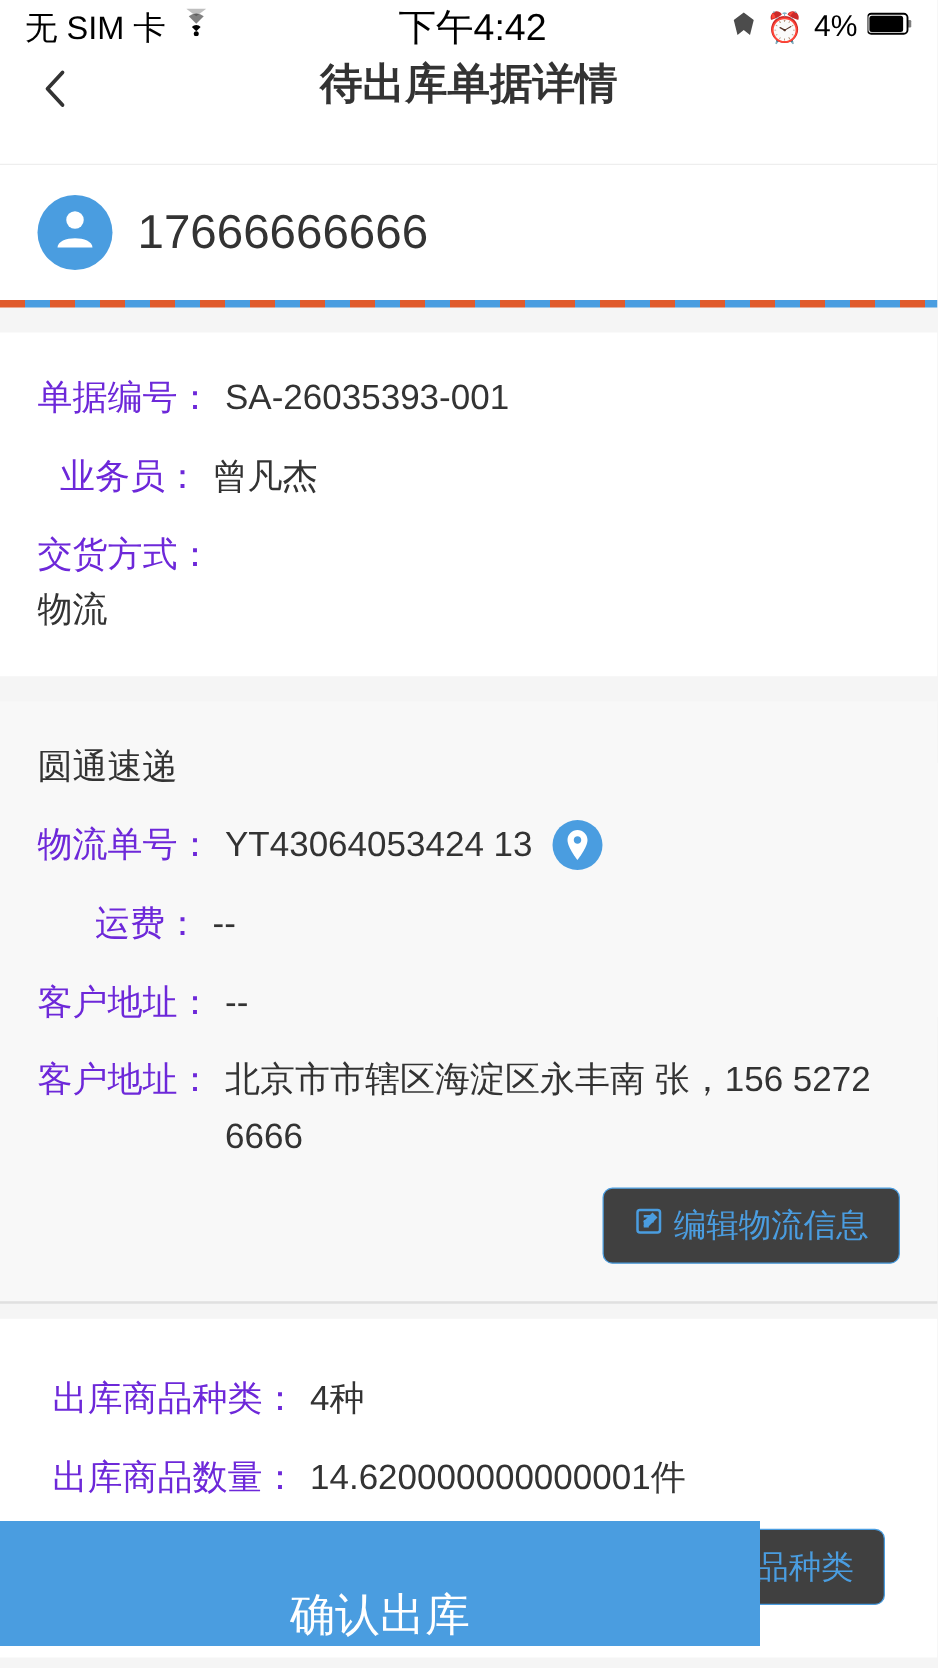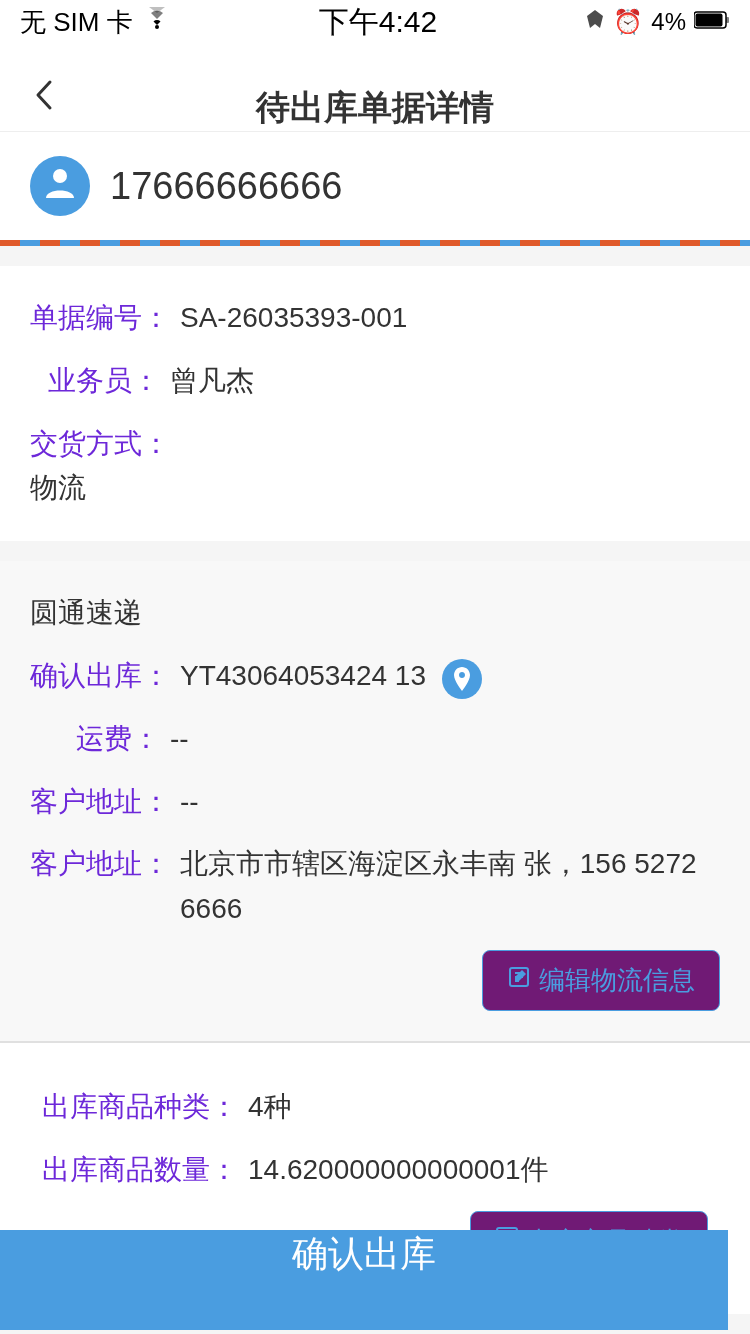--- a/index.html
+++ b/index.html
@@ -26,21 +26,21 @@
     }
     .status-left { display: flex; align-items: flex-start; gap: 10px; }
     .status-center { font-size: 30px; font-weight: 500; }
     .status-right { display: flex; align-items: center; gap: 8px; font-size: 24px; }
 
     
     .nav-bar {
       background: #fff;
       height: 88px;
       display: flex;
-      align-items: flex-end;
+      align-items: flex-start;
       justify-content: center;
       position: relative;
       border-bottom: 1px solid #eee;
     }
     .nav-back {
       position: absolute;
       left: 24px;
       font-size: 36px;
       color: #333;
       cursor: pointer;
@@ -124,21 +124,21 @@
     
     .logistics-card {
       background: #f8f8f8;
       border-radius: 10px;
       margin: 20px 0;
       padding: 30px;
     }
 
     .tracking-row {
       display: flex;
-      align-items: flex-end;
+      align-items: center;
       gap: 16px;
     }
     .tracking-number {
       color: #333;
       font-size: 28px;
     }
     .location-icon {
       width: 40px;
       height: 40px;
       background: #4a9de0;
@@ -154,63 +154,63 @@
 
     
     .edit-logistics-btn {
       display: flex;
       justify-content: flex-end;
       margin-top: 10px;
     }
     .btn-outline {
       border: 1.5px solid #4a9de0;
       color: #4a9de0;
-      background: #701a75;
+      background: #404040;
       border-radius: 8px;
       padding: 12px 24px;
       font-size: 26px;
       display: flex;
       align-items: center;
       gap: 8px;
       cursor: pointer;
     }
     .btn-edit-icon {
       font-size: 24px;
     }
 
     
     .goods-section {
       background: #fff;
-      margin: 0 0 20px 0;
+      margin: 12px 0 20px 0;
       padding: 42px;
     }
 
     
     .view-details-btn {
       display: flex;
       justify-content: flex-end;
       margin-top: 10px;
     }
 
     
     .bottom-space {
       flex: 1;
       min-height: 200px;
       background: #f5f5f5;
     }
 
     
     .confirm-bar {
       position: fixed;
-      bottom: 4px;
-      width: 728px;
+      bottom: 17px;
+      width: 608px;
       background: #4a9de0;
       height: 100px;
       display: flex;
-      align-items: flex-start;
+      align-items: flex-end;
       justify-content: center;
       cursor: pointer;
     }
     .confirm-text {
       color: #fff;
       font-size: 36px;
       font-weight: 500;
     }
 
     .page-content {
@@ -289,21 +289,21 @@
       <span class="info-label">交货方式：</span>
       <span class="info-value">物流</span>
     </div>
   </div>
 
   <div class="logistics-card" style="margin: 0 0 0 0; border-radius: 0; background: #f8f8f8; padding: 30px 30px;">
     <div class="info-row">
       <span class="info-value">圆通速递</span>
     </div>
     <div class="info-row">
-      <span class="info-label">确认出库：</span>
+      <span class="info-label">物流单号：</span>
       <div class="tracking-row">
         <span class="tracking-number">YT43064053424 13</span>
         <div class="location-icon">
           <svg width="20" height="24" viewBox="0 0 20 24" fill="white">
             <path d="M10 0C5.6 0 2 3.6 2 8c0 6 8 16 8 16s8-10 8-16c0-4.4-3.6-8-8-8zm0 11c-1.7 0-3-1.3-3-3s1.3-3 3-3 3 1.3 3 3-1.3 3-3 3z"></path>
           </svg>
         </div>
       </div>
     </div>
     <div class="info-row">

